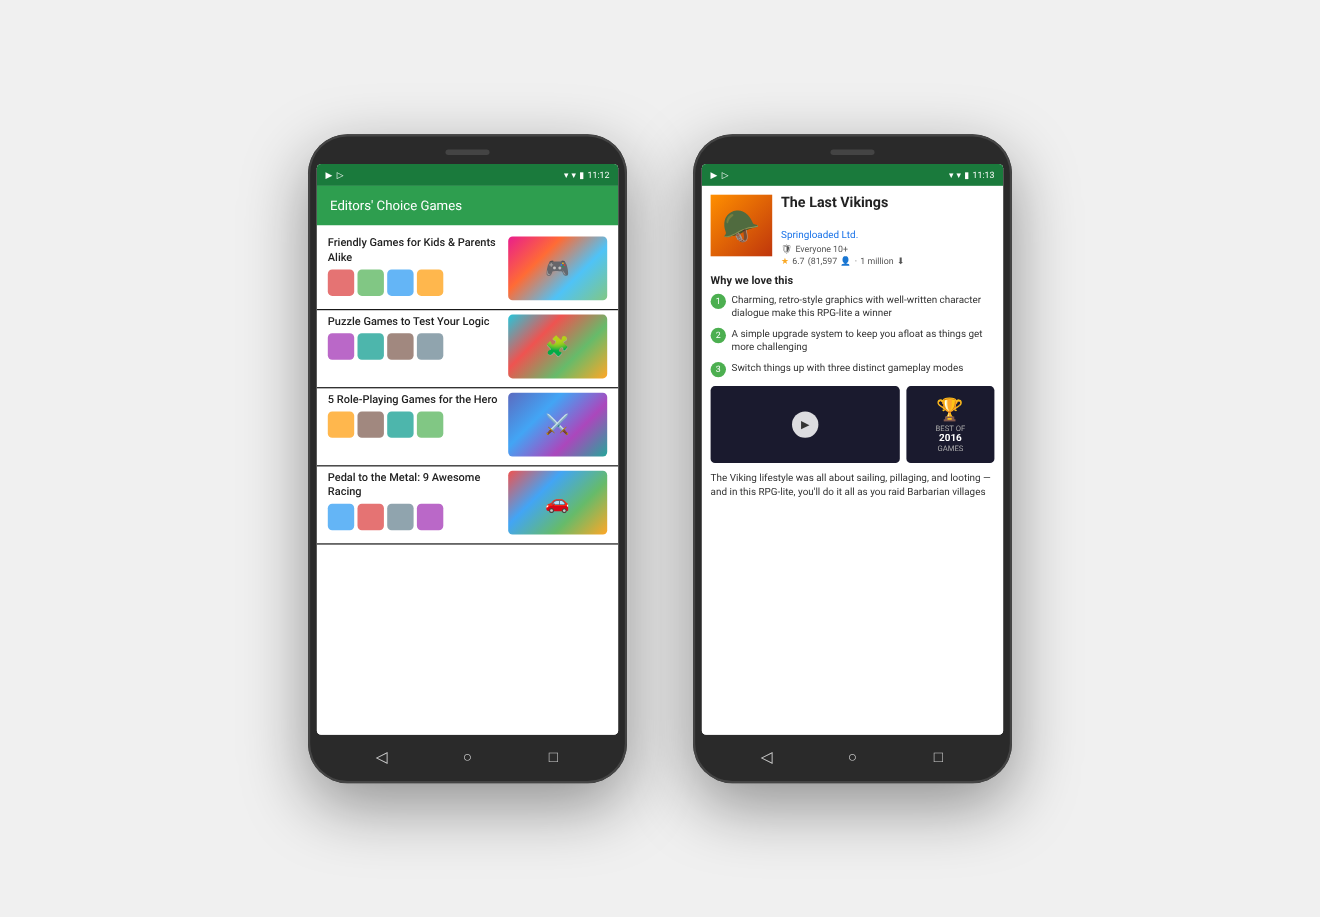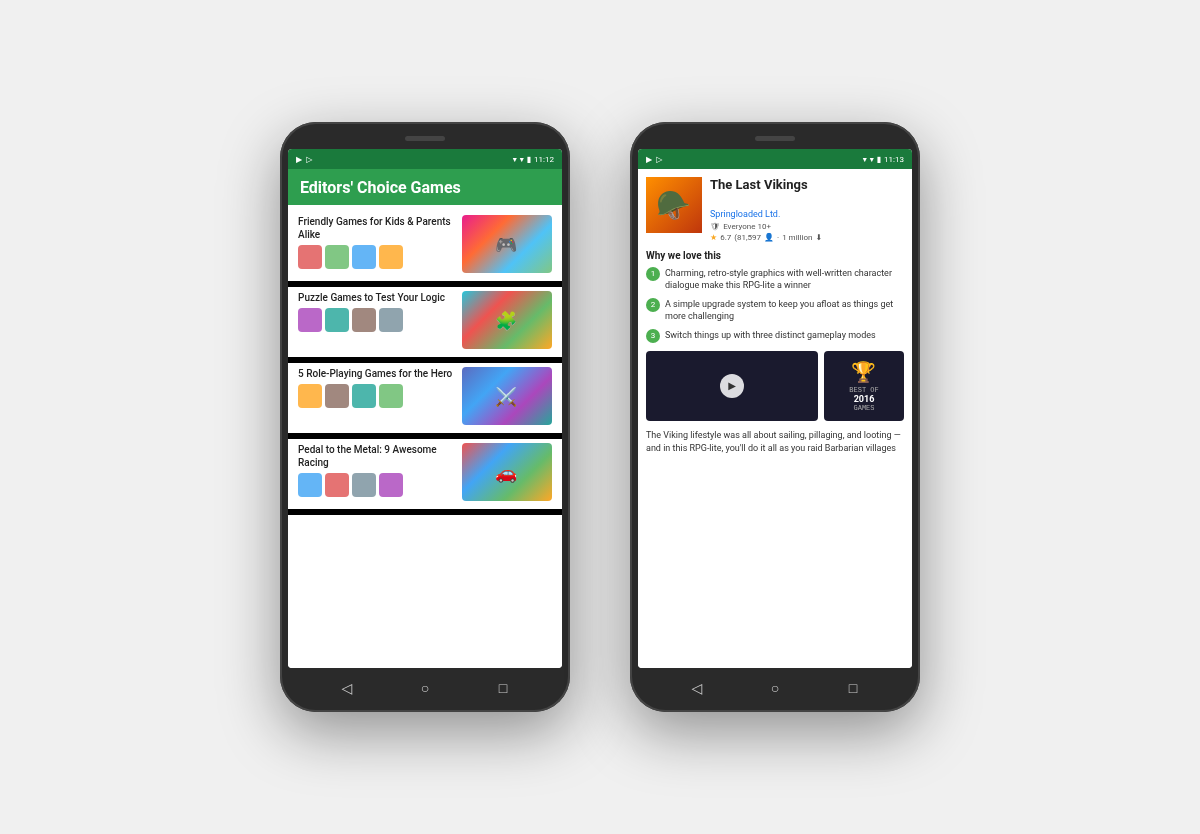--- a/index.html
+++ b/index.html
@@ -92,40 +92,40 @@
     .toolbar {
       background: #2e9e4f;
       display: flex;
       align-items: center;
       padding: 0 8px;
       height: 36px;
       flex-shrink: 0;
     }
     .toolbar-title {
       color: white;
-      font-size: 16px;
-      font-weight: 700;
+      font-size: 12px;
+      font-weight: 400;
       flex: 1;
       padding-left: 4px;
     }
 
     
     .screen-content {
       flex: 1;
       overflow: hidden;
       background: #fff;
     }
 
     
     .games-list {
       padding: 6px 0;
     }
     .game-category {
       padding: 4px 10px 8px;
-      border-bottom: 6px solid #000000;
+      border-bottom: 1px solid #000000;
     }
     .game-category-row {
       display: flex;
       align-items: flex-start;
       gap: 6px;
     }
     .game-category-text {
       flex: 1;
     }
     .game-category-name {
@@ -305,21 +305,20 @@
     }
     .award-year {
       font-size: 9px;
       color: #fff;
       font-weight: 700;
     }
     .award-label {
       font-size: 7px;
       color: #aaa;
       text-align: center;
-      font-family: Liberation Mono, monospace;
     }
     .description-text {
       font-size: 9px;
       color: #333;
       line-height: 1.5;
     }
 
     
     .controller-shape {
       font-size: 18px;

